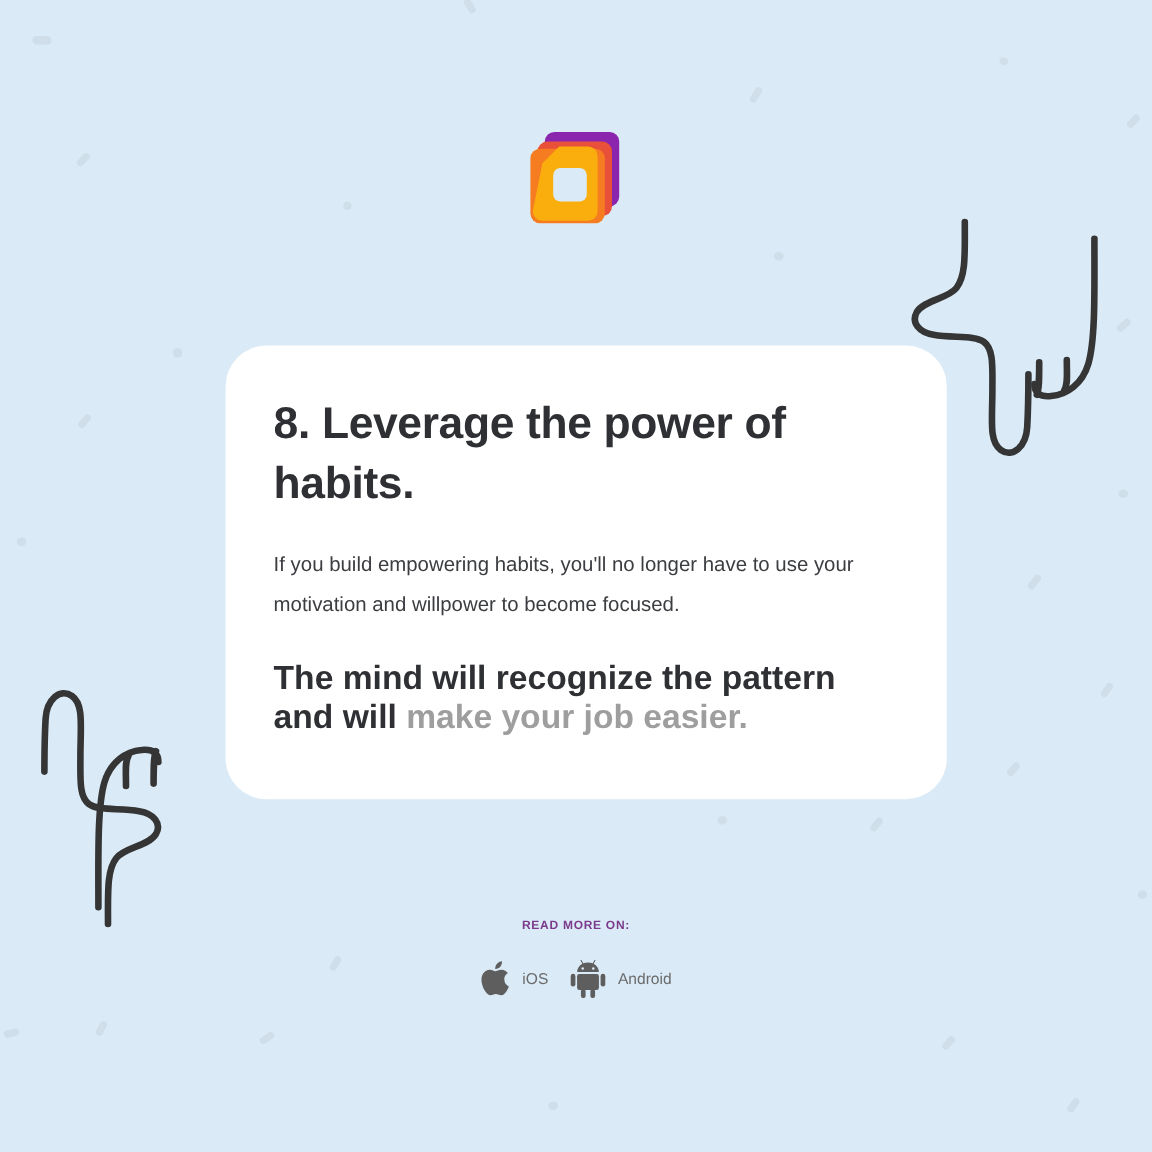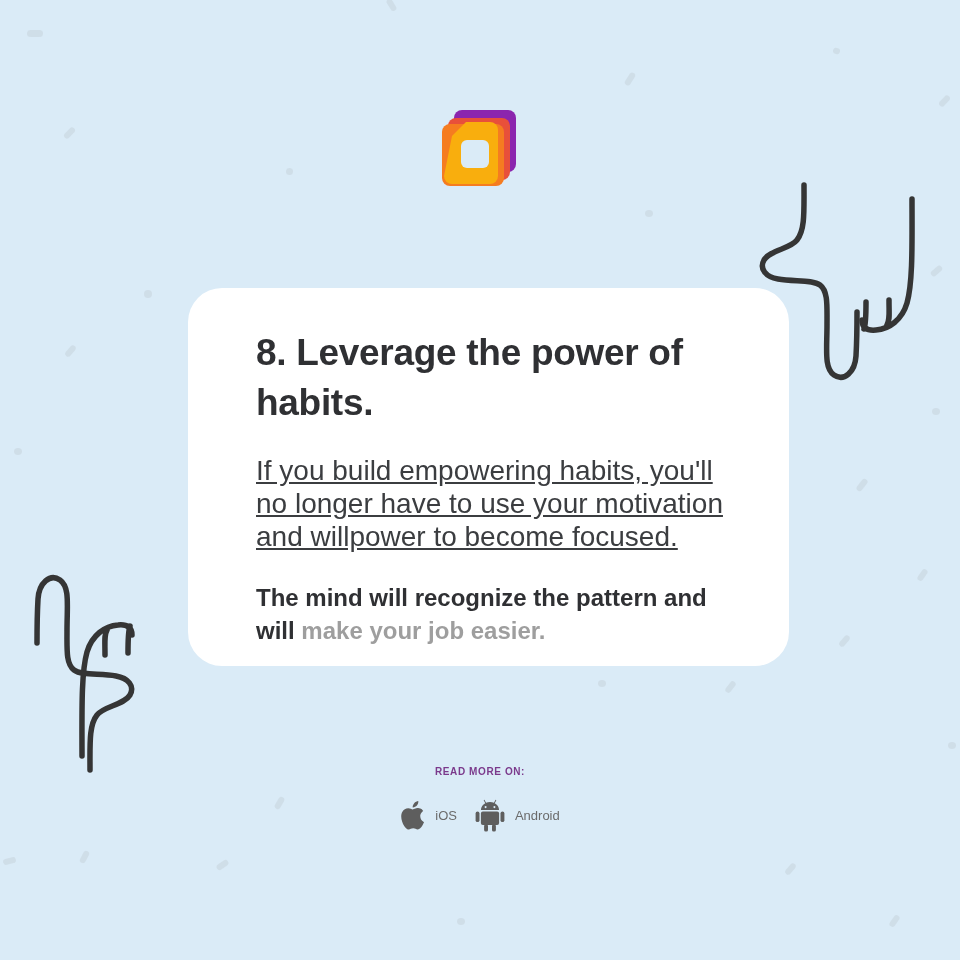--- a/index.html
+++ b/index.html
@@ -60,40 +60,39 @@
   
   .card {
     position: absolute;
     left: 188px;
     top: 288px;
     width: 601px;
     height: 378px;
     background: #ffffff;
     border-radius: 34px;
     box-sizing: border-box;
-    padding: 40px 48px 0 68px;
+    padding: 40px 48px 0 40px;
   }
   .card-title {
     margin: 0;
     font-size: 37px;
     line-height: 50px;
     font-weight: bold;
     color: #2f3033;
     letter-spacing: -0.3px;
   }
   .card-body {
     margin: 26px 0 0 0;
-    font-size: 28px;
+    font-size: 17px;
     line-height: 33px;
     color: #3b3d40;
-    text-decoration: underline;
   }
   .card-highlight {
     margin: 28px 0 0 0;
-    font-size: 24px;
+    font-size: 28px;
     line-height: 33px;
     font-weight: bold;
     color: #2f3033;
   }
   .card-highlight .faded {
     color: #9e9e9e;
   }
 
   
   .footer {

